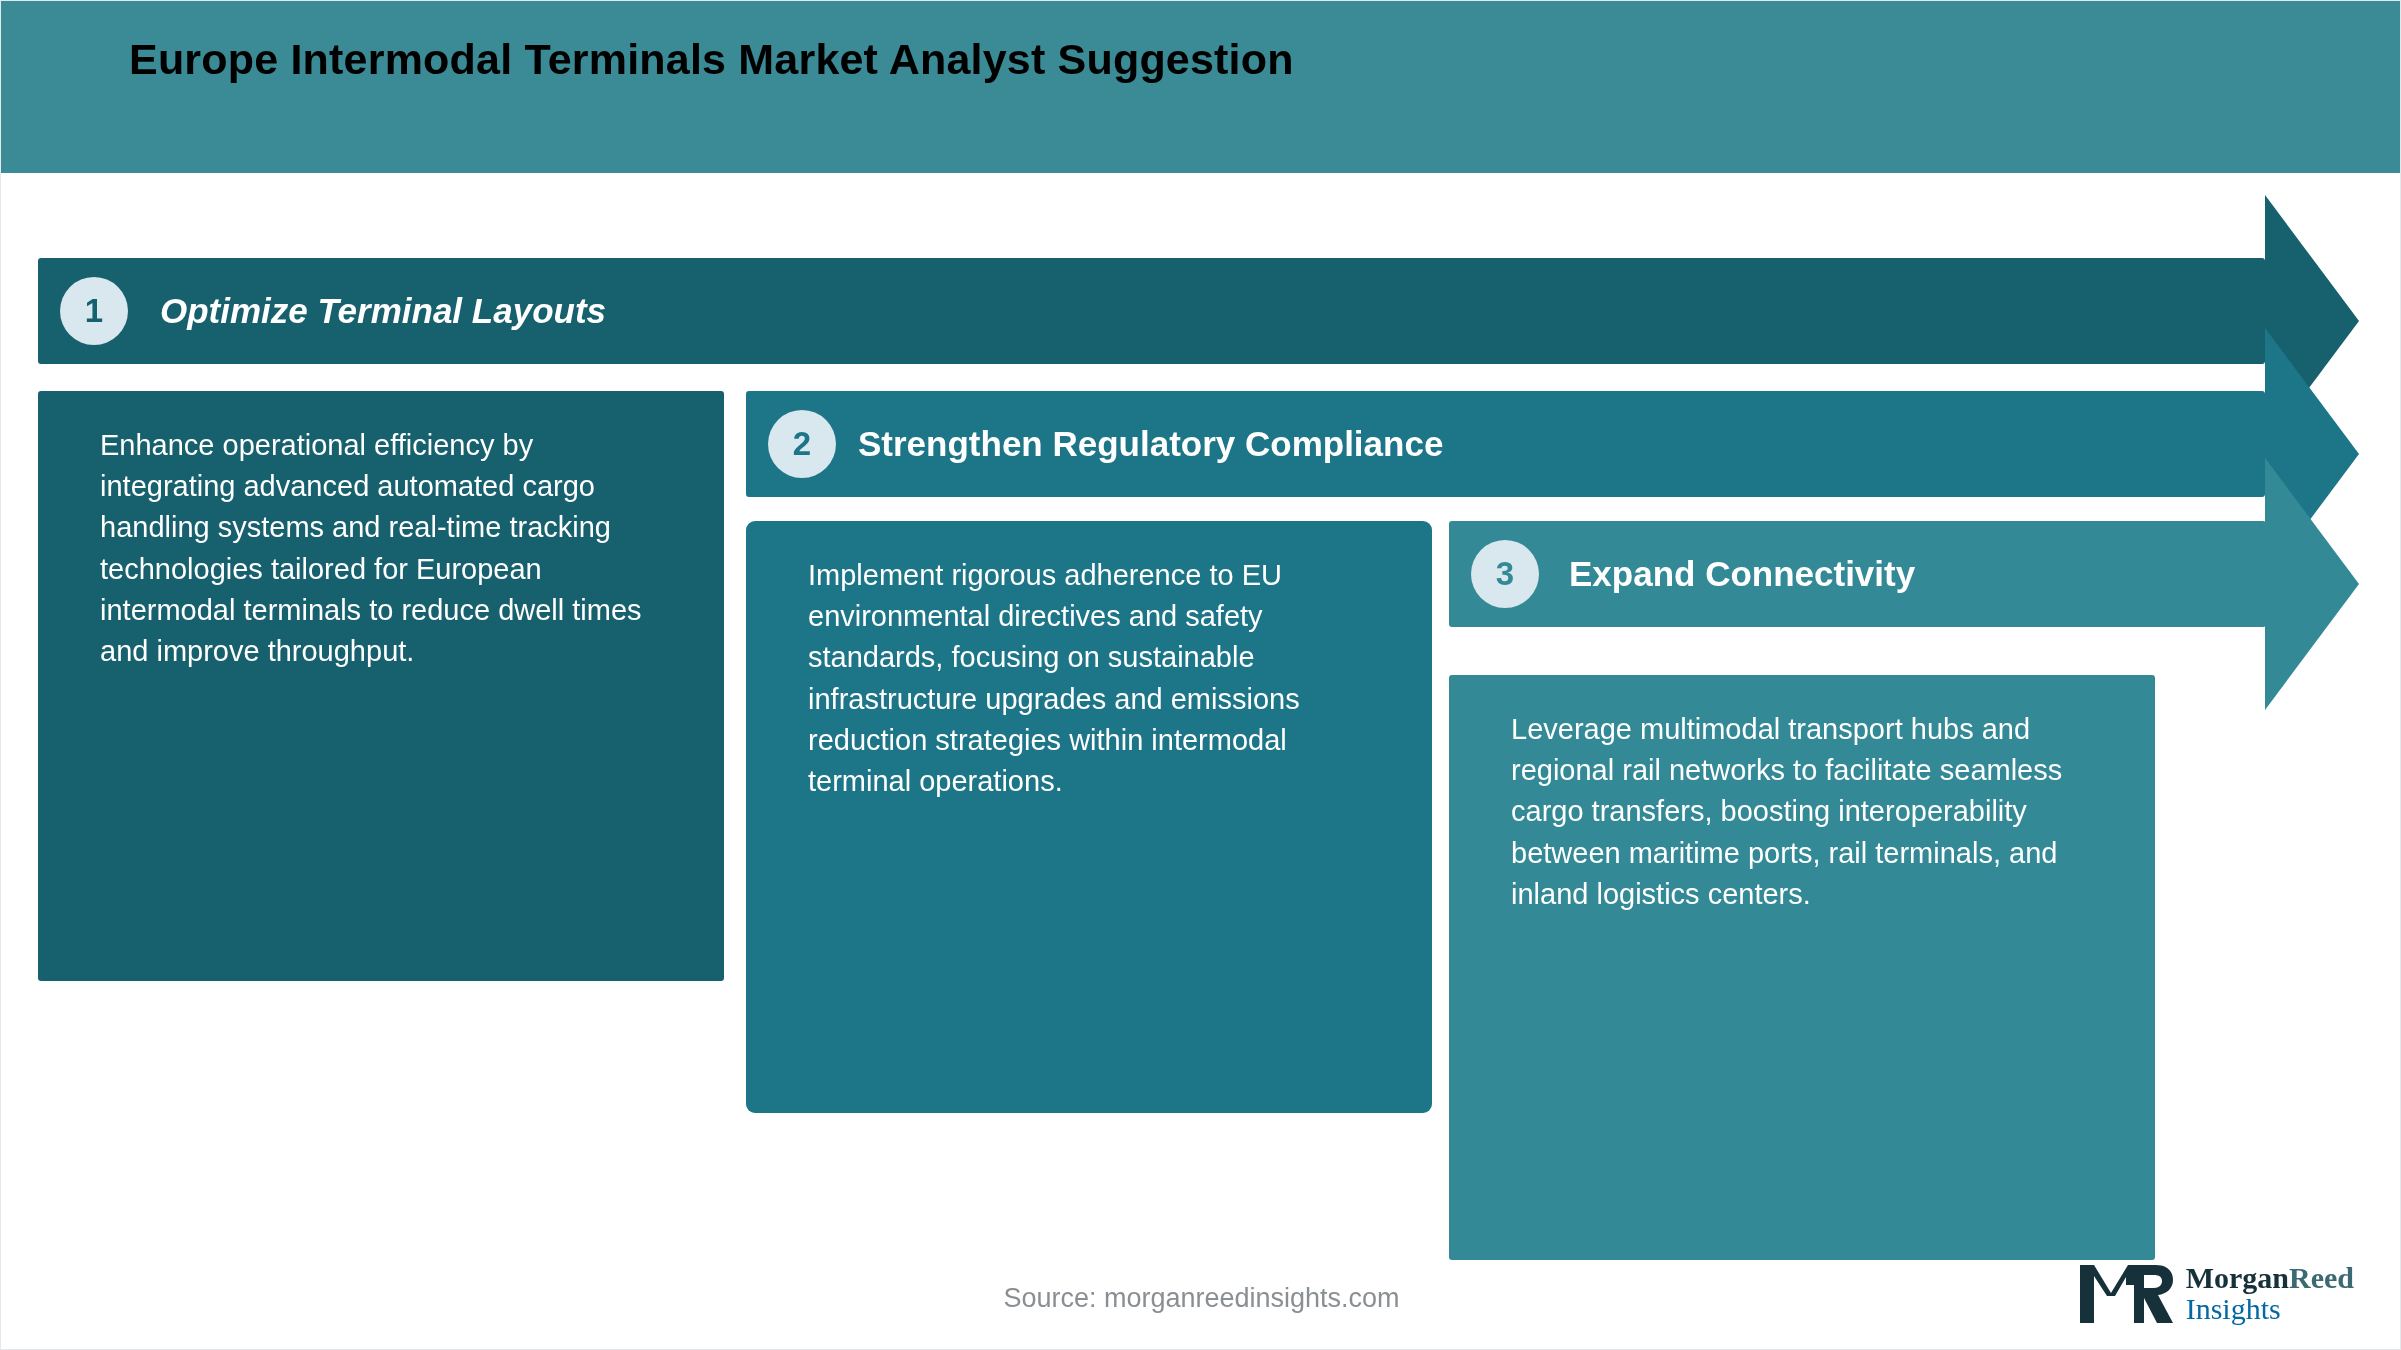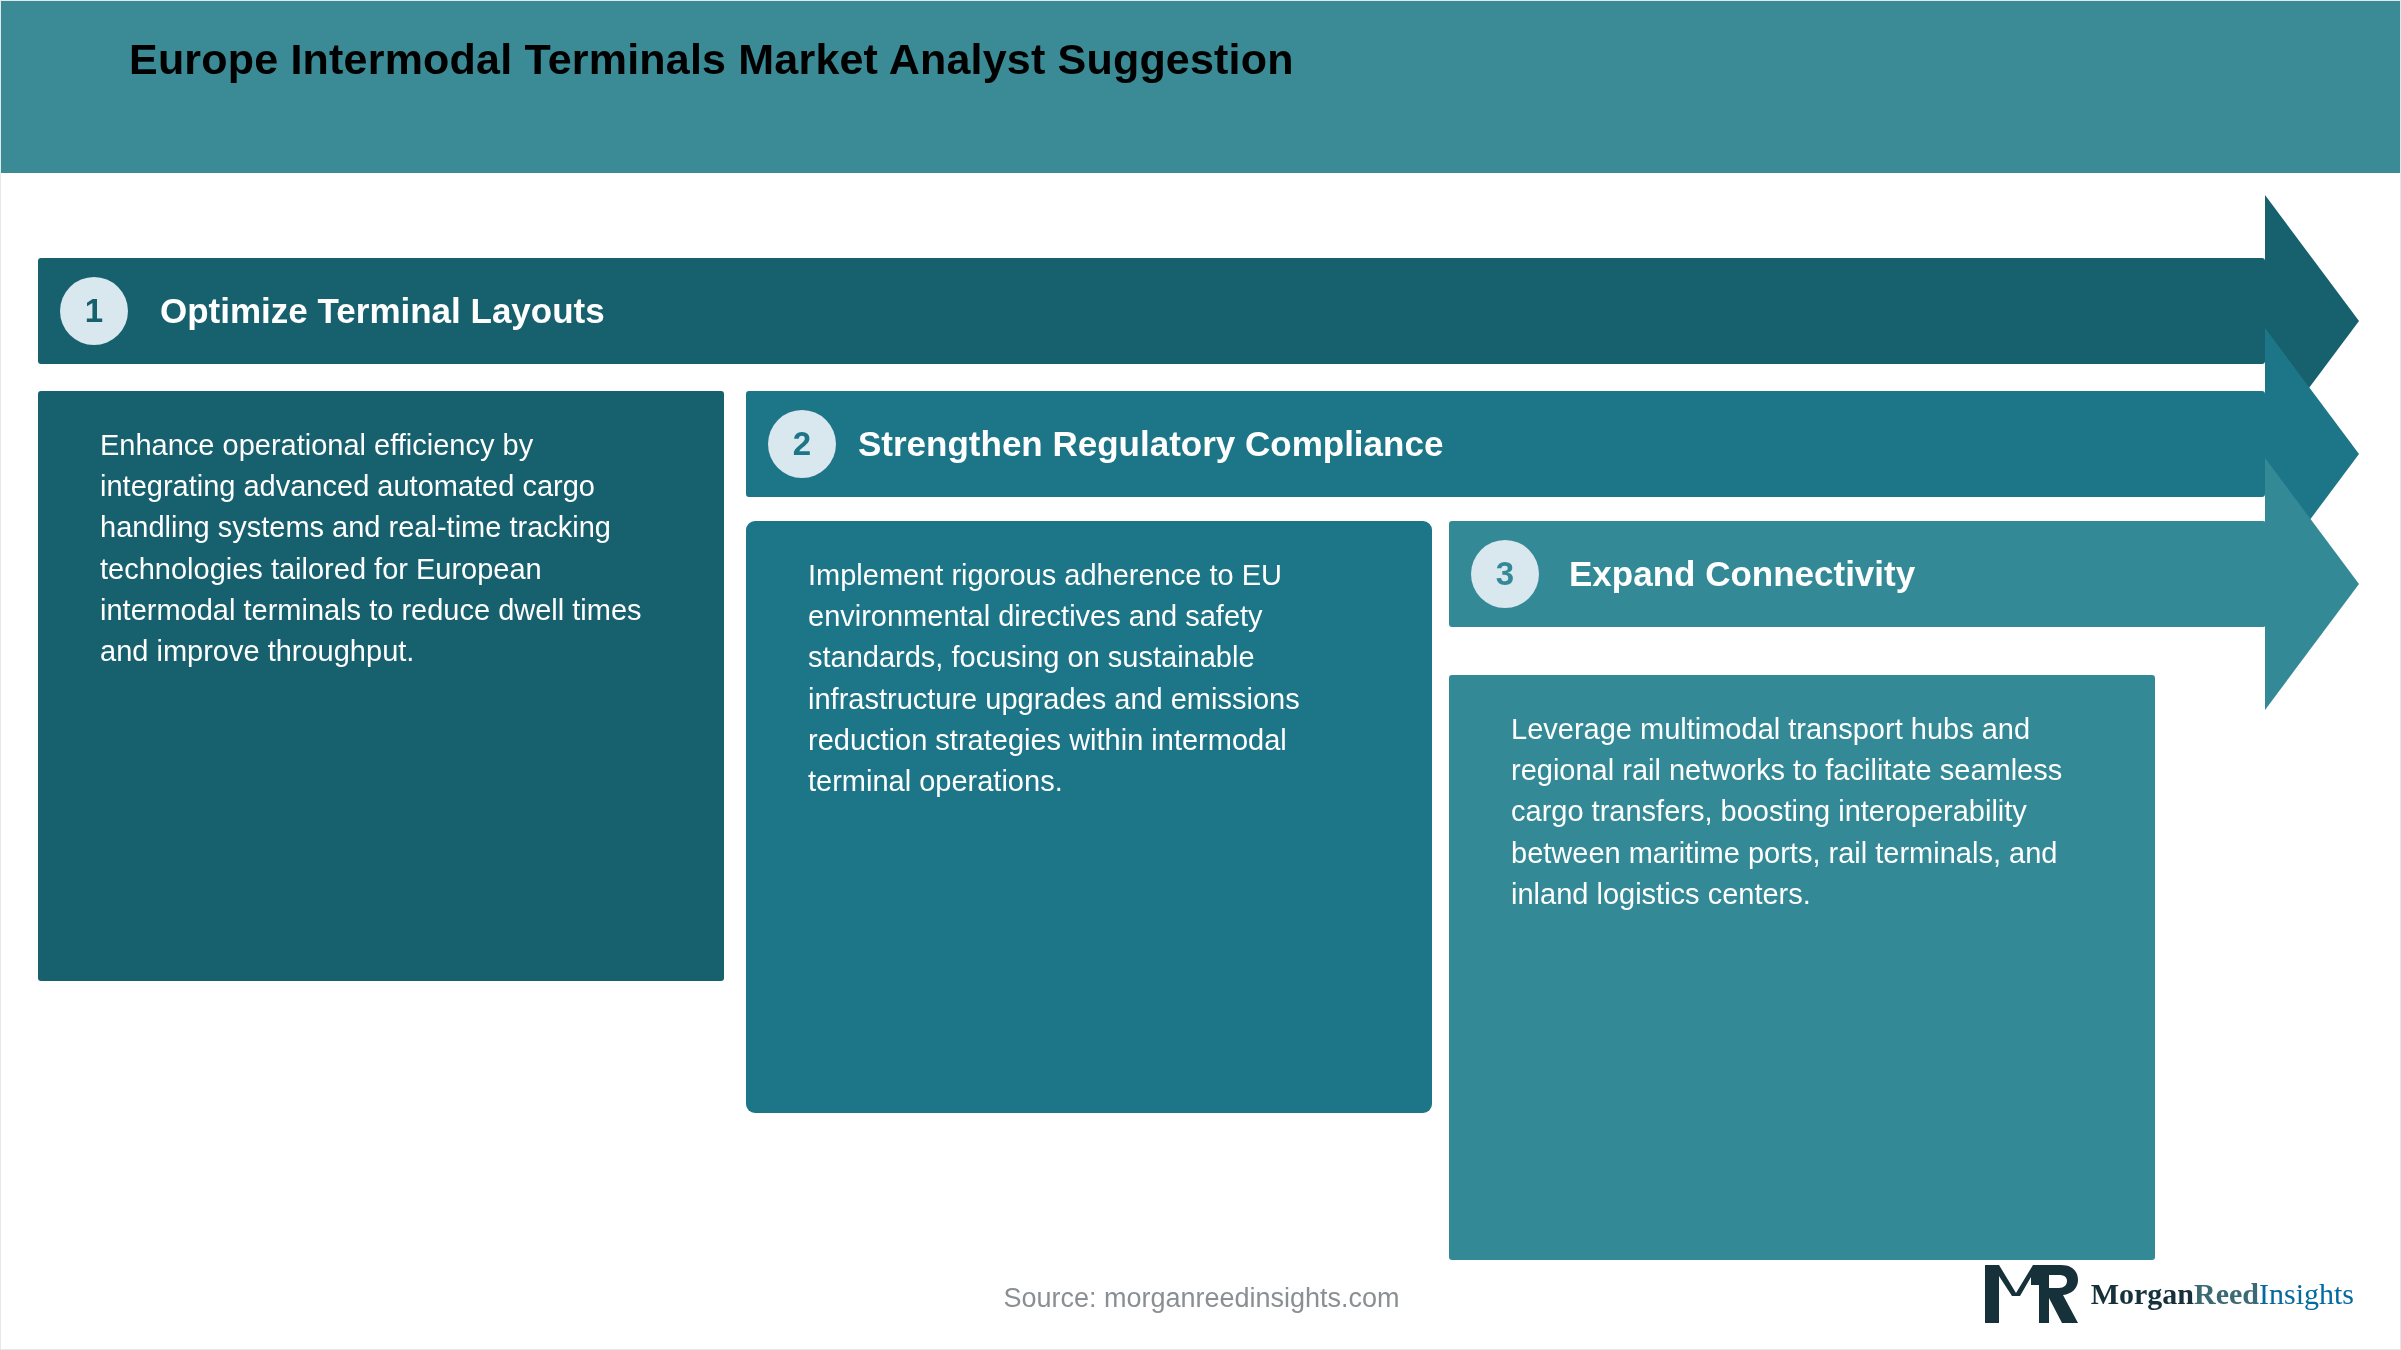--- a/index.html
+++ b/index.html
@@ -70,21 +70,21 @@
   }
   .band-title {
     font-size: 35px;
     font-weight: bold;
     color: #ffffff;
     white-space: nowrap;
   }
 
   #band-1 { left: 37px;   top: 257px; width: 2227px; height: 106px; background: #17606e; padding-left: 22px; }
   #band-1 .badge { color: #17606e; }
-  #band-1 .band-title { margin-left: 32px; }
+  #band-1 .band-title { margin-left: 32px; font-style: italic; }
 
   #band-2 { left: 745px;  top: 390px; width: 1519px; height: 106px; background: #1d7588; padding-left: 22px; }
   #band-2 .badge { color: #1d7588; }
   #band-2 .band-title { margin-left: 22px; }
 
   #band-3 { left: 1448px; top: 520px; width: 817px;  height: 106px; background: #338a96; padding-left: 22px; }
   #band-3 .badge { color: #338a96; }
   #band-3 .band-title { margin-left: 30px; }
 
   
@@ -116,21 +116,21 @@
 
   #logo {
     position: absolute;
     right: 46px;
     top: 1258px;
     display: flex;
     align-items: center;
     height: 70px;
   }
   #logo-mark { margin-right: 12px; }
-  #logo-words { display: flex; flex-direction: row; justify-content: space-between; line-height: 1.02; }
+  #logo-words { display: flex; flex-direction: column; justify-content: space-between; line-height: 1.02; }
   #logo-line1 { font-family: "Liberation Serif", serif; font-size: 30px; font-weight: bold; color: #17313a; white-space: nowrap; }
   #logo-line1 .reed { color: #3b6a72; font-weight: bold; }
   #logo-line2 { font-family: Liberation Serif, serif; font-size: 30px; color: #0369a1; }
 </style>
 </head>
 <body>
 
 <div id="canvas">
 
   <div id="header">

